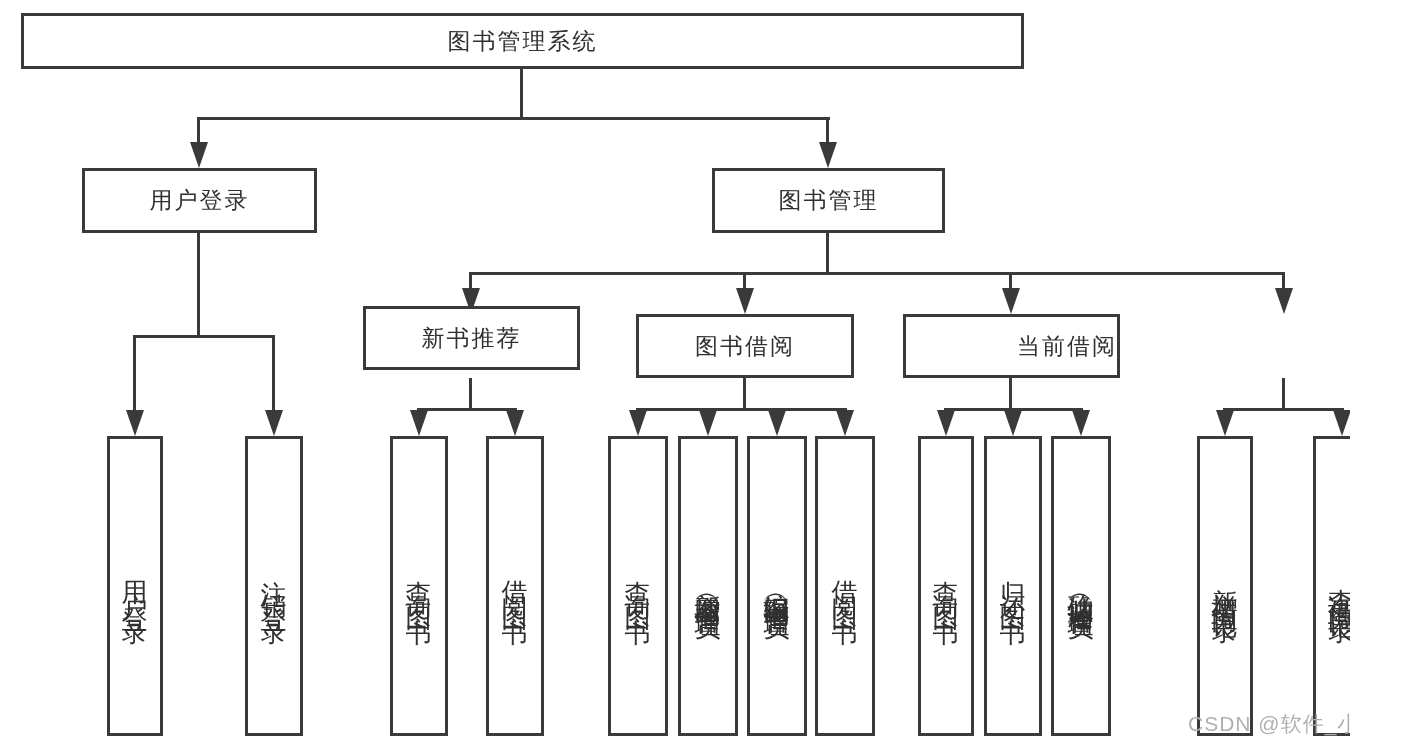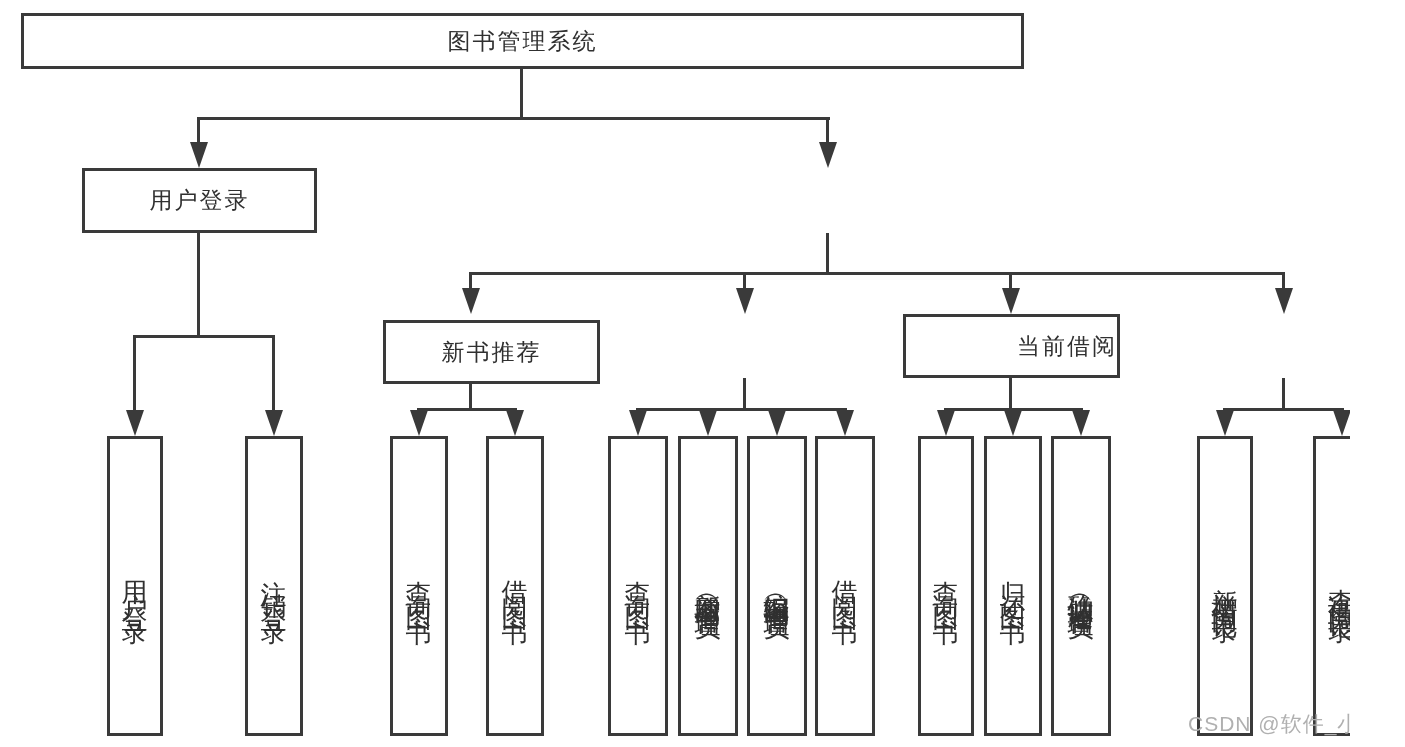--- a/index.html
+++ b/index.html
@@ -109,23 +109,29 @@
   <div class="arrow" style="left:1225px;top:410px;"></div>
   <div class="arrow" style="left:1342px;top:410px;"></div>
 
   <div class="node node-h" style="left:21px;top:13px;width:1003px;height:56px;">
     <span>图书管理系统</span>
   </div>
 
   <div class="node node-h" style="left:82px;top:168px;width:235px;height:65px;">
     <span>用户登录</span>
   </div>
+  <div class="node node-h" style="left:712px;top:168px;width:233px;height:65px;">
+    <span>图书管理</span>
+  </div>
 
-  <div class="node node-h" style="left:363px;top:320px;width:217px;height:64px;margin-left:20px;">
+  <div class="node node-h" style="left:363px;top:306px;width:217px;height:64px;">
     <span>新书推荐</span>
+  </div>
+  <div class="node node-h" style="left:636px;top:314px;width:218px;height:64px;">
+    <span>图书借阅</span>
   </div>
   <div class="node node-h" style="left:903px;top:314px;width:217px;height:64px;justify-content:flex-end;">
     <span>当前借阅</span>
   </div>
 
   <div class="node node-v len4" style="left:107px;top:436px;width:56px;height:300px;">
     <span>用户登录</span>
   </div>
   <div class="node node-v len4" style="left:245px;top:436px;width:58px;height:300px;">
     <span>注销登录</span>

